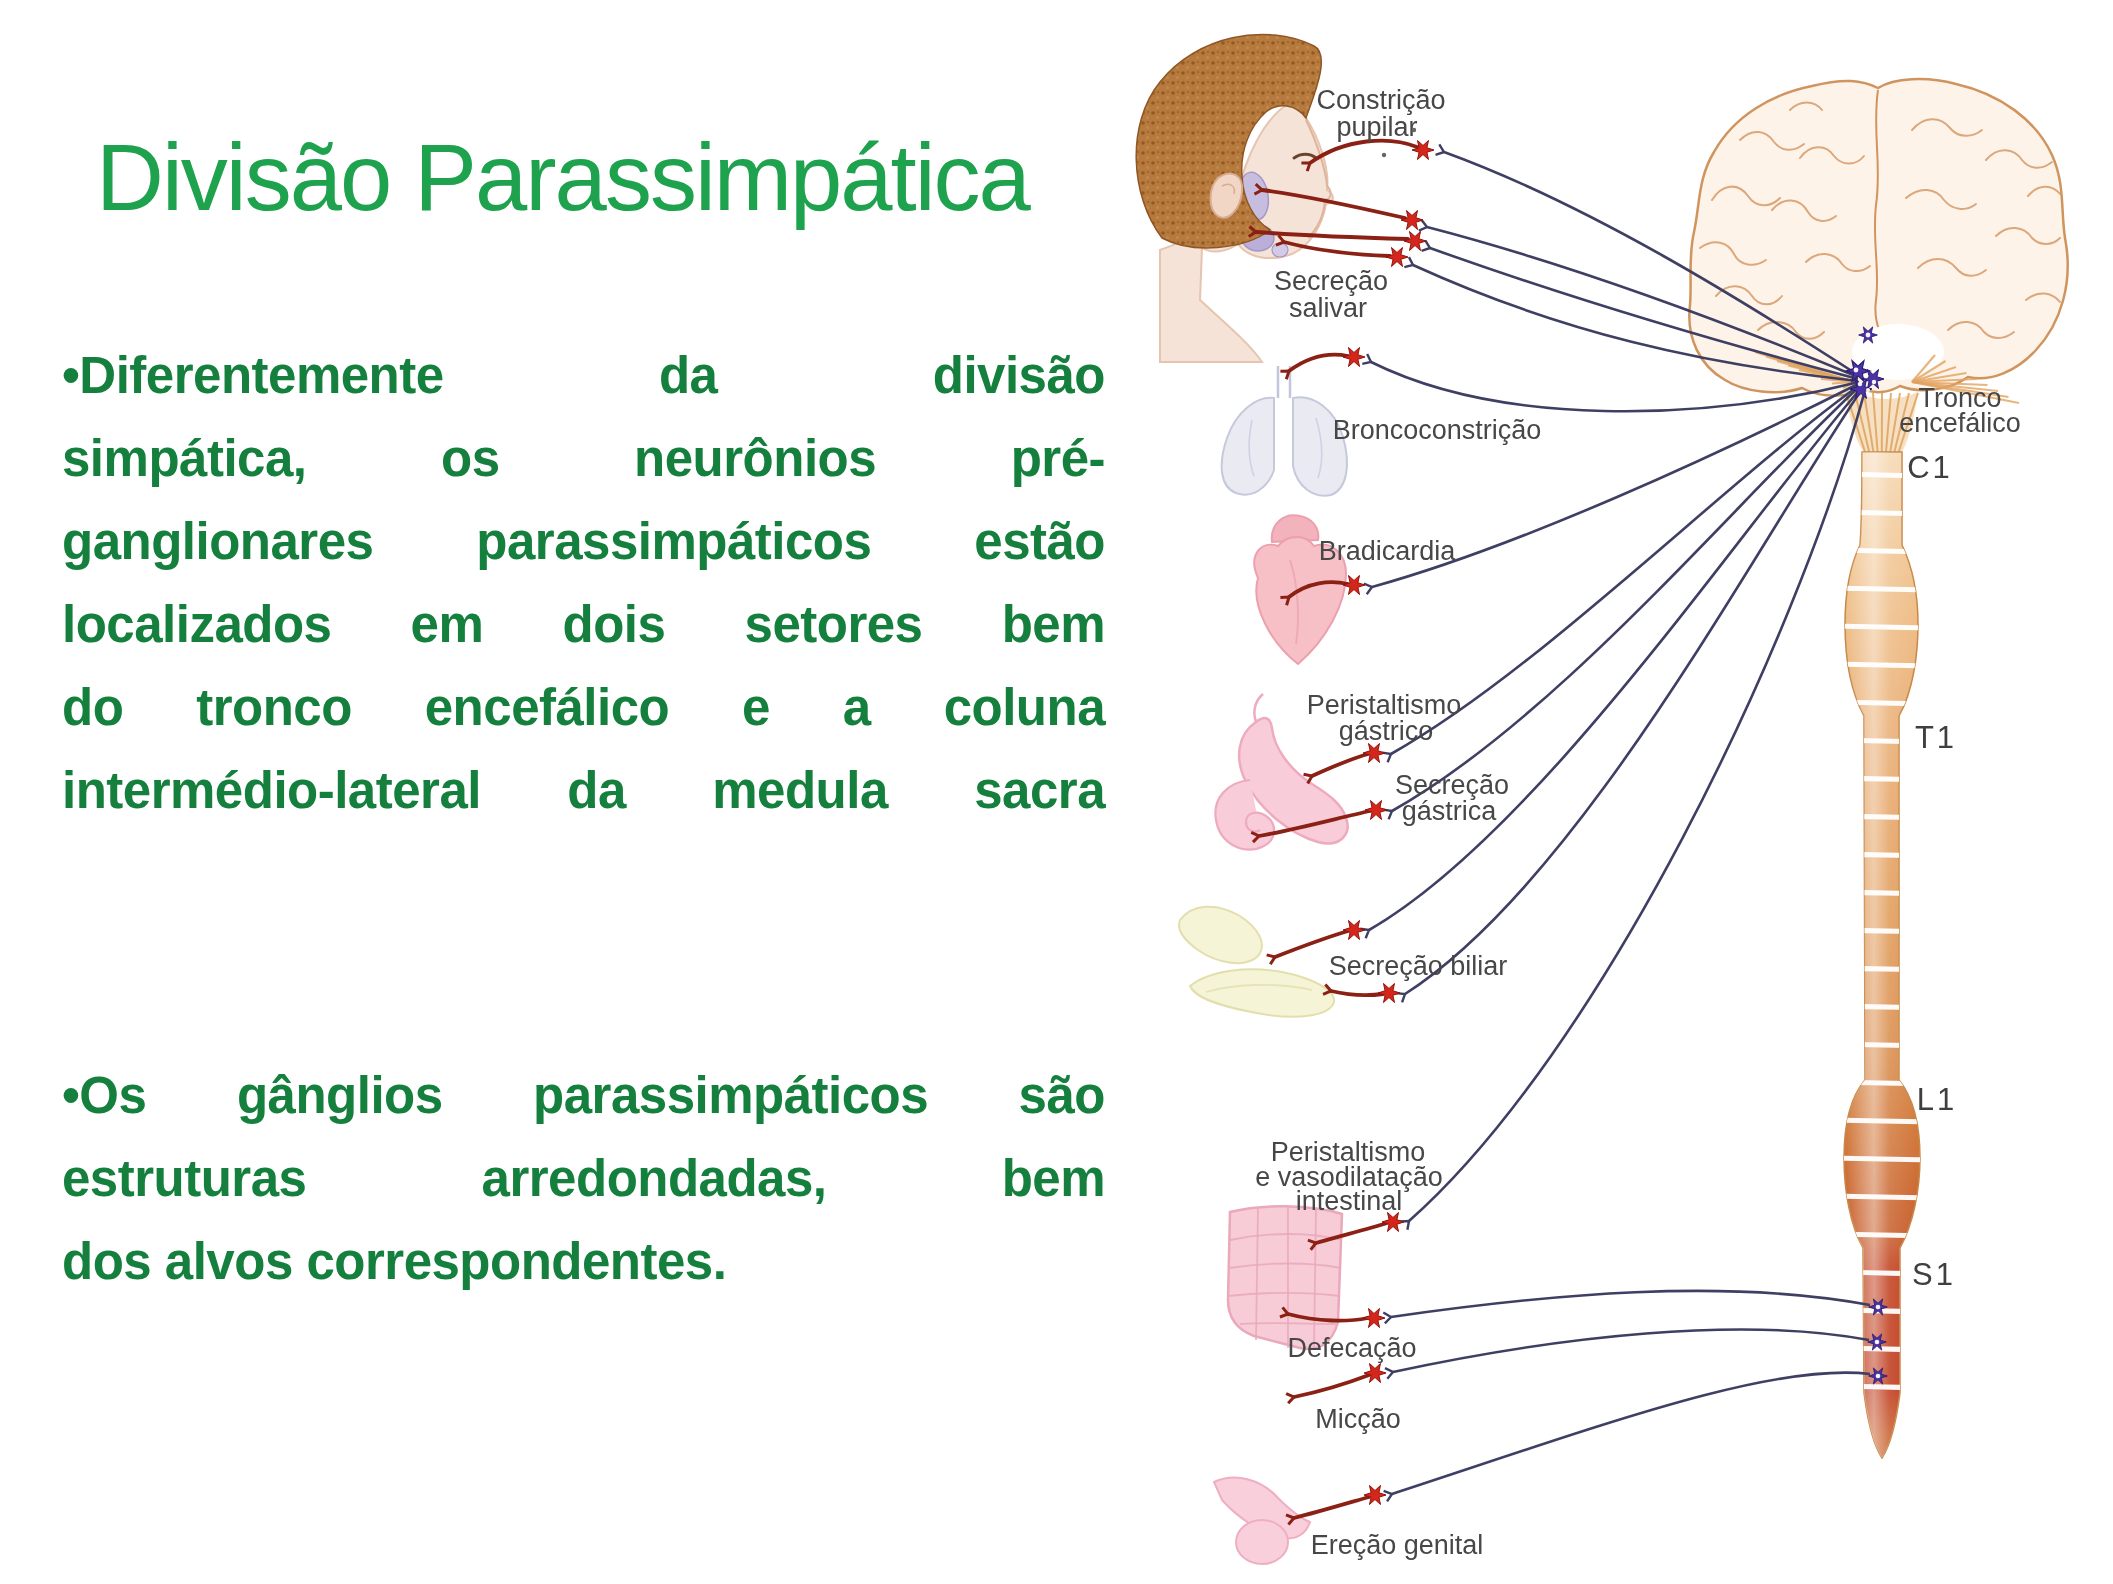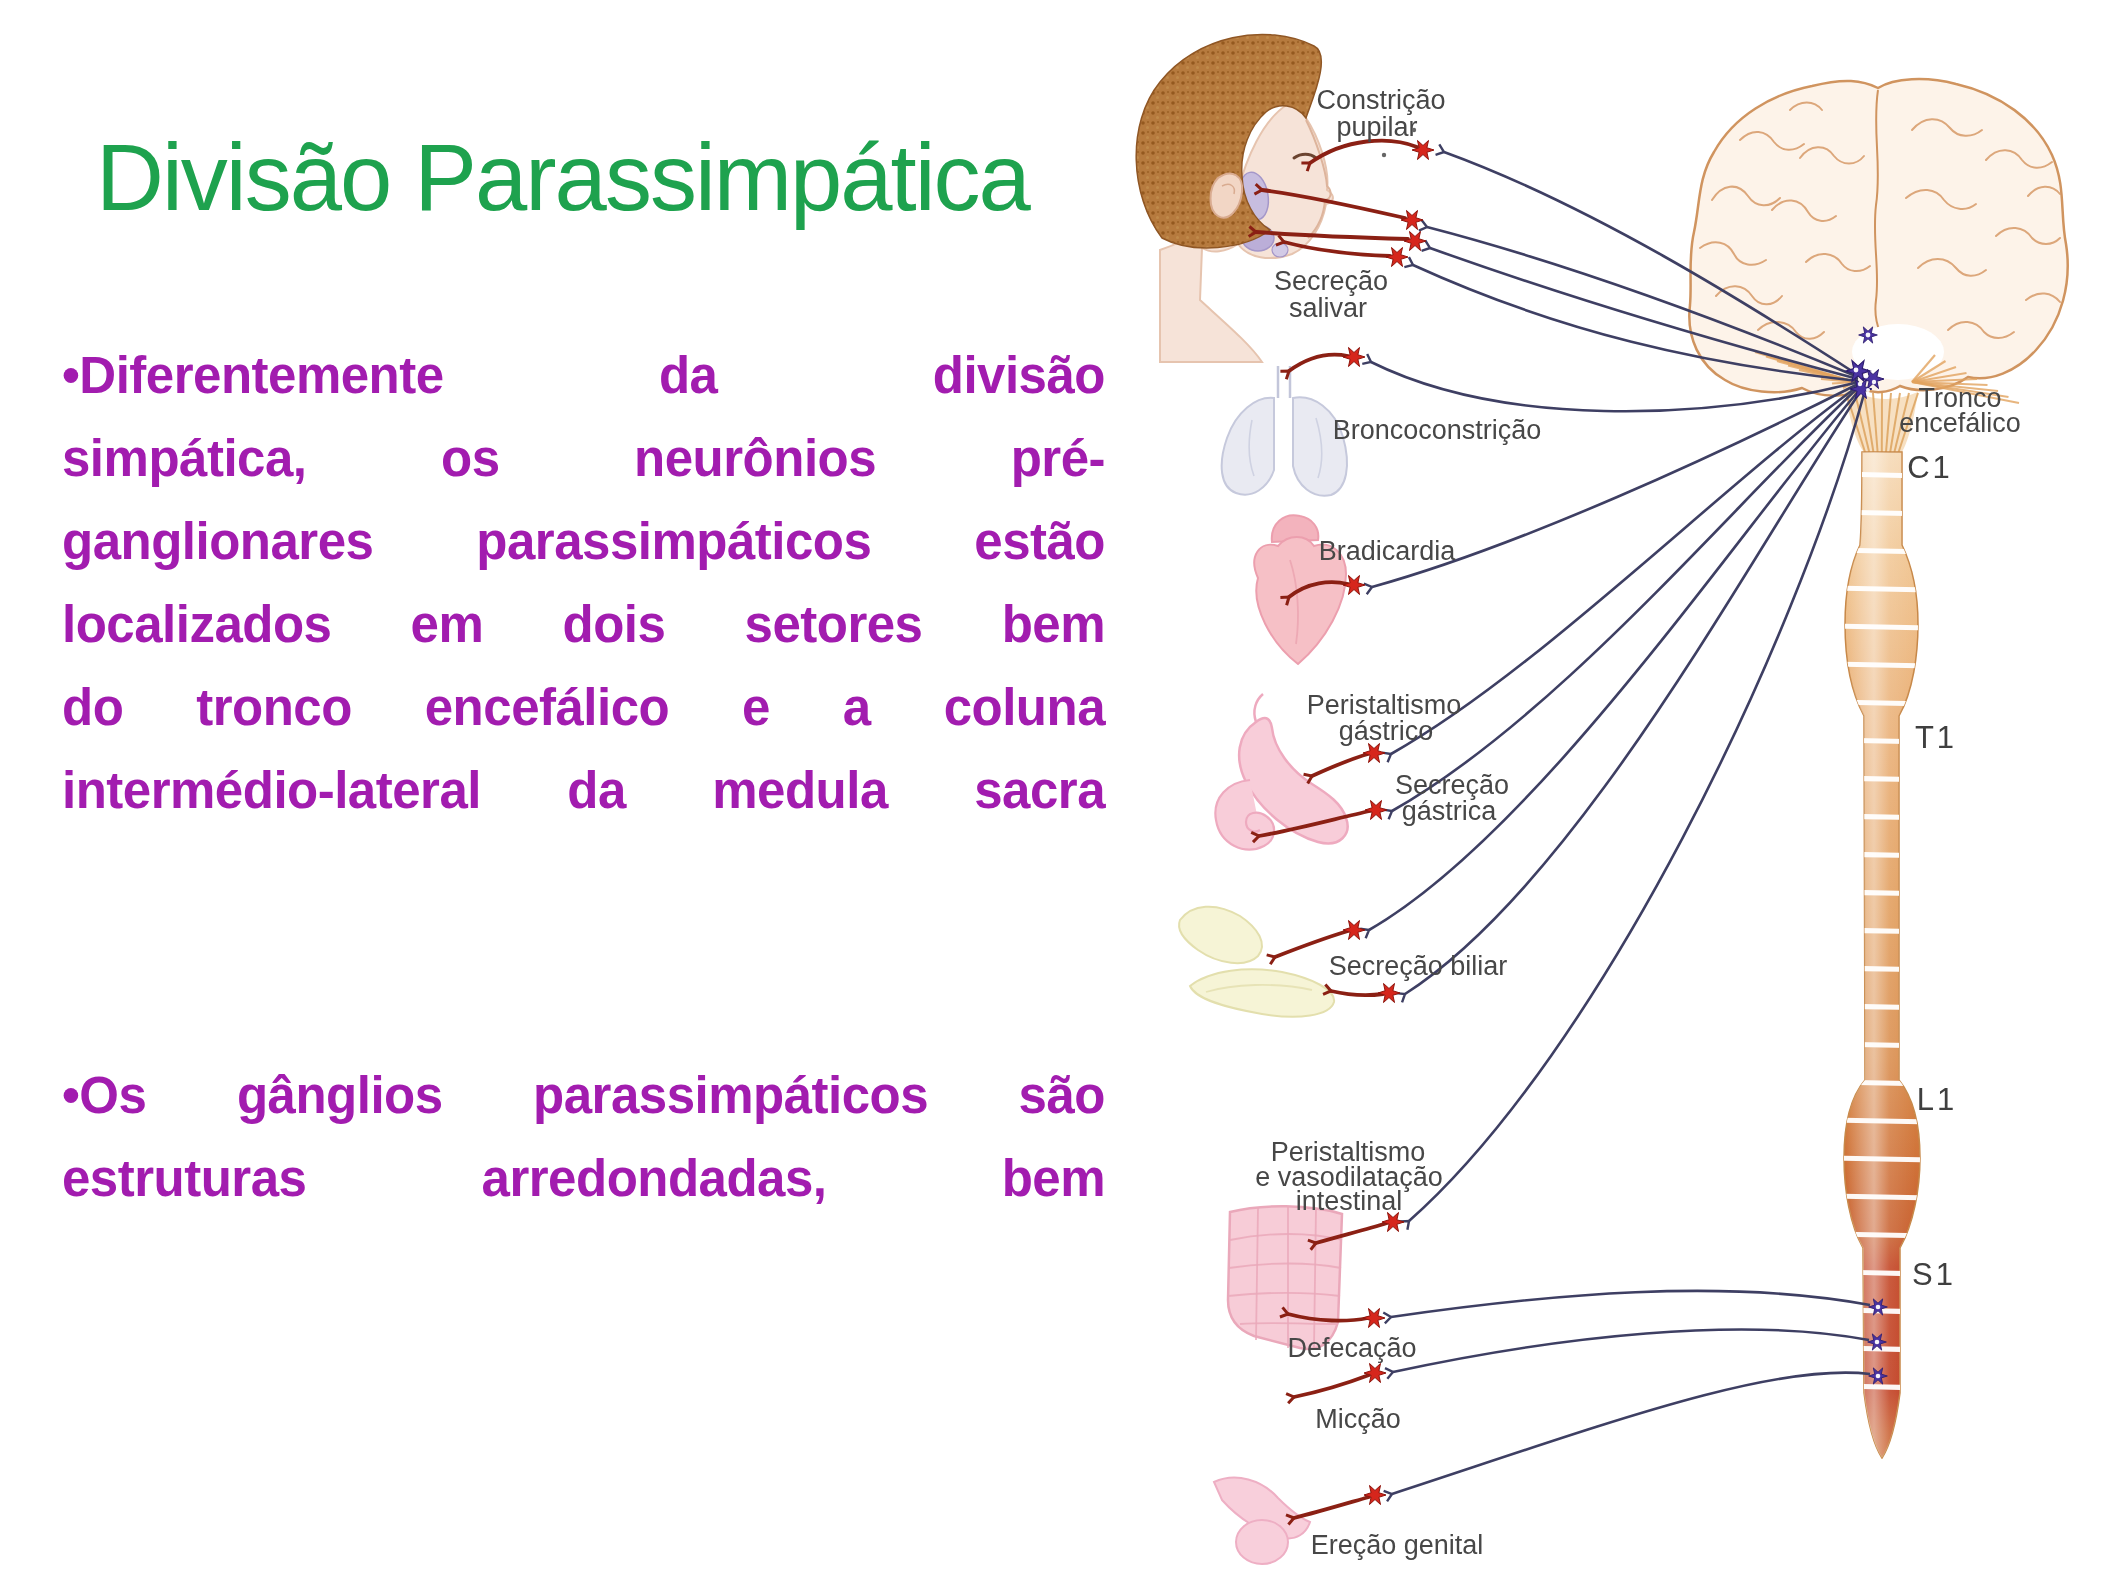--- a/index.html
+++ b/index.html
@@ -7,21 +7,21 @@
     width:2113px;height:1584px;position:relative;background:#ffffff;
     font-family:"Liberation Sans", sans-serif;overflow:hidden;
   }
   .title{
     position:absolute;left:83px;top:118px;margin:13px;
     font-size:94px;font-weight:400;letter-spacing:-2px;line-height:1;
     color:var(--accent,#1ea24e);white-space:nowrap;
   }
   .para{
     position:absolute;left:62px;width:1043px;
-    font-size:51px;font-weight:700;color:#a21caf;line-height:83px;
+    font-size:51px;font-weight:700;color:#15803d;line-height:83px;
     letter-spacing:-0.5px;
   }
   .p1{top:334px;}
   .p2{top:1054px;}
   .pline{
     text-align:justify;text-align-last:justify;white-space:nowrap;
   }
   .pline.last{text-align-last:left;}
   svg{position:absolute;left:0;top:0;}
   .lbl{
@@ -44,20 +44,21 @@
   <div class="pline">simpática, os neurônios pré-</div>
   <div class="pline">ganglionares parassimpáticos estão</div>
   <div class="pline">localizados em dois setores bem</div>
   <div class="pline">do tronco encefálico e a coluna</div>
   <div class="pline">intermédio-lateral da medula sacra</div>
 </div>
 
 <div class="para p2">
   <div class="pline">•Os gânglios parassimpáticos são</div>
   <div class="pline">estruturas arredondadas, bem</div>
+  <div class="pline last">dos alvos correspondentes.</div>
 </div>
 
 <svg width="2113" height="1584" viewBox="0 0 2113 1584">
   <defs>
     <path id="star6" d="M11,0 3.9,2.25 5.5,9.53 0,4.5 -5.5,9.53 -3.9,2.25 -11,0 -3.9,-2.25 -5.5,-9.53 0,-4.5 5.5,-9.53 3.9,-2.25 Z"></path>
     <marker id="tipBlue" markerUnits="userSpaceOnUse" markerWidth="22" markerHeight="22" refX="0" refY="0" orient="auto" overflow="visible">
       <path d="M-7,-5.5 L0,0 L-7,5.5" fill="none" stroke="#3e3f63" stroke-width="2.4"></path>
     </marker>
     <marker id="tipRed" markerUnits="userSpaceOnUse" markerWidth="22" markerHeight="22" refX="0" refY="0" orient="auto" overflow="visible">
       <path d="M-7,-5 L0,0 L-7,5" fill="none" stroke="#8b2014" stroke-width="3"></path>

